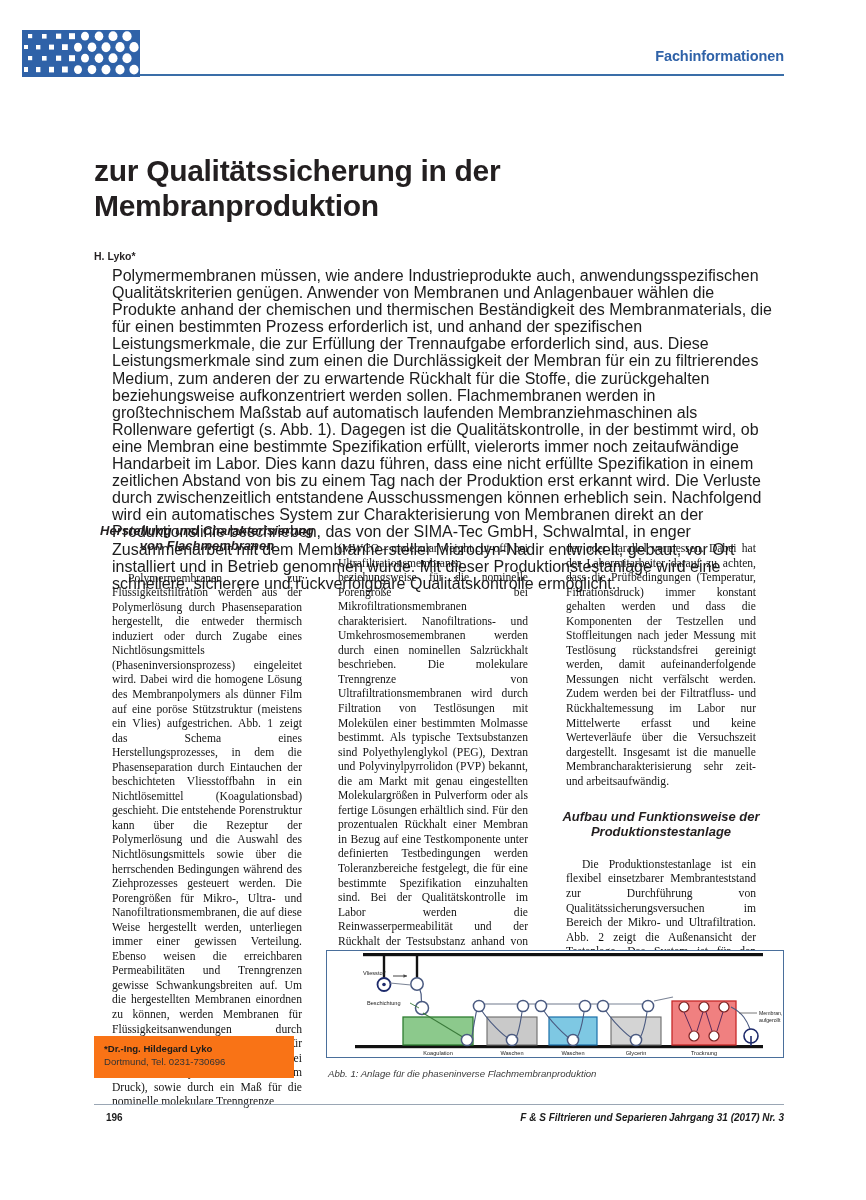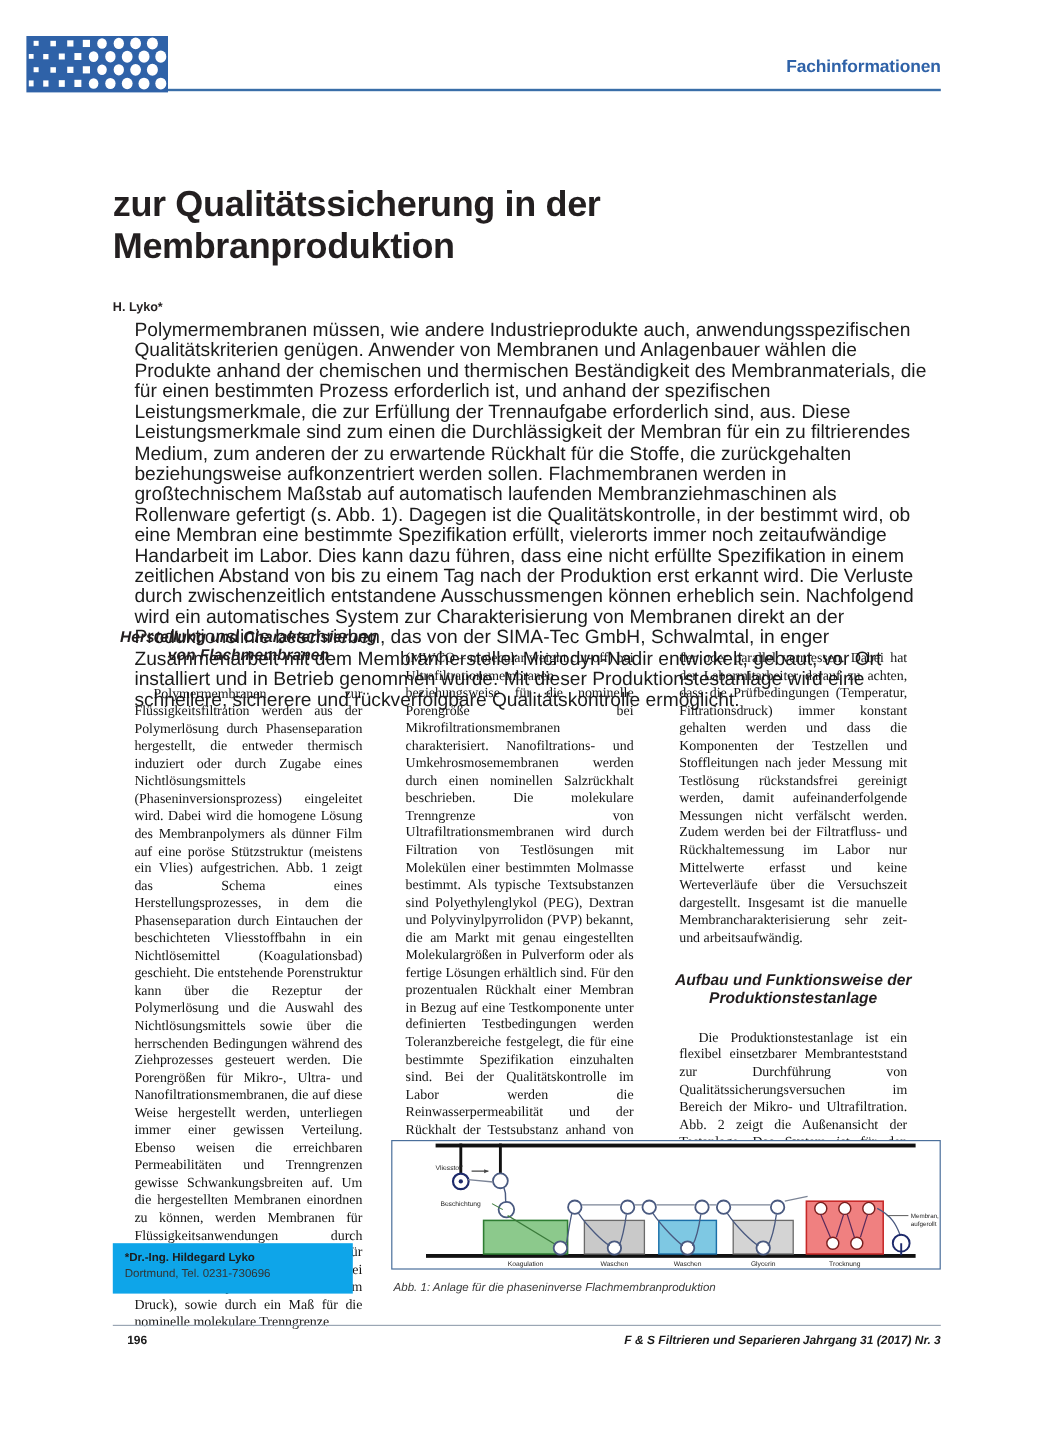--- a/index.html
+++ b/index.html
@@ -113,21 +113,21 @@
   }
   .sub-head.spaced { margin-top: 21px; }
   .para { margin: 18px; text-indent: 16px; font-family: Liberation Serif, serif; }
   .para.cont { text-indent: 0; }
 
   
   .author-box {
     position: absolute;
     left: 94px; top: 1036px;
     width: 200px; height: 42px;
-    background: #0ea5e9;
+    background: #f97316;
     box-sizing: border-box;
     padding: 7px 0 0 10px;
     font-family: "Liberation Sans", sans-serif;
   }
   .author-box .ab-name {
     font-weight: bold;
     font-size: 9.6px;
     color: #1b1b1b;
     line-height: 12px;
   }

